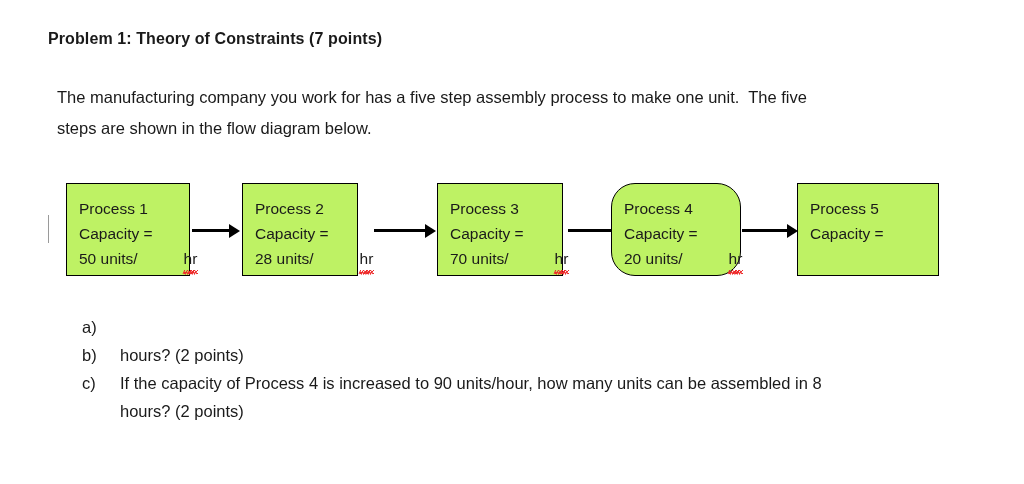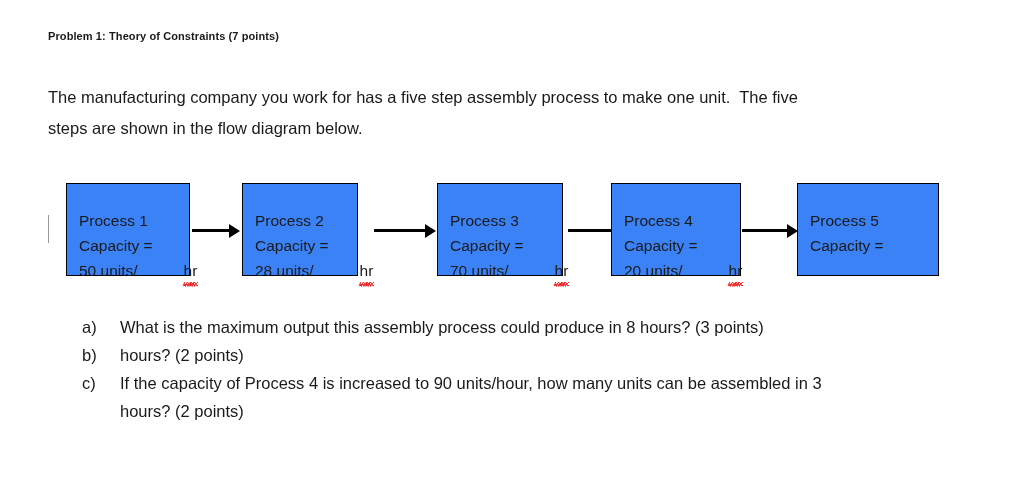--- a/index.html
+++ b/index.html
@@ -20,36 +20,36 @@
   .page {
     position: absolute;
     inset: 0;
   }
 
   
   .doc-title {
     position: absolute;
     left: 48px;
     top: 30px;
-    font-size: 11px;
+    font-size: 16px;
     font-weight: bold;
     letter-spacing: 0.1px;
     white-space: nowrap;
   }
 
   
   .intro {
     position: absolute;
     left: 48px;
     top: 82px;
     width: 920px;
     font-size: 16.5px;
     line-height: 31px;
   }
-  .intro .line { display: block; white-space: pre; }
+  .intro .line { display: block; white-space: pre; margin-left: 9px; }
 
   
   .flow {
     position: absolute;
     left: 0;
     top: 183px;
     width: 1024px;
     height: 100px;
   }
 
@@ -61,22 +61,22 @@
     height: 28px;
     background: #9a9a9a;
   }
 
   .proc-box {
     position: absolute;
     top: 0;
     height: 93px;
     box-sizing: border-box;
     border: 1.6px solid #000000;
-    background: #3b82f6;
-    padding: 24px 0 0 12px;
+    background: #bef264;
+    padding: 12px 0 0 12px;
     font-size: 15.5px;
     line-height: 25px;
   }
   .proc-box .ln { display: block; white-space: nowrap; }
 
   .squiggle {
     position: relative;
     display: inline-block;
     margin-left: 46px;
   }
@@ -196,21 +196,21 @@
       <span class="ln"><span>70 units/</span><span class="squiggle"><span>hr</span><svg class="wave" viewBox="0 0 18 6" preserveAspectRatio="none">
               <path d="M0 4 L1.5 1.5 L3 4 L4.5 1.5 L6 4 L7.5 1.5 L9 4 L10.5 1.5 L12 4 L13.5 1.5 L15 4 L16.5 1.5 L18 4" fill="none" stroke="#ee2b2b" stroke-width="1.3"></path>
             </svg></span></span>
     </div>
 
     <div class="arrow" style="left:568px; width:62px;">
       <div class="shaft" style="width:52px;"></div>
       <div class="head" style="left:51px;"></div>
     </div>
 
-    <div class="proc-box" style="left:611px; width:130px;">
+    <div class="proc-box" style="left:611px; width:130px;border-radius:24px;">
       <span class="ln">Process 4</span>
       <span class="ln">Capacity =</span>
       <span class="ln"><span>20 units/</span><span class="squiggle"><span>hr</span><svg class="wave" viewBox="0 0 18 6" preserveAspectRatio="none">
               <path d="M0 4 L1.5 1.5 L3 4 L4.5 1.5 L6 4 L7.5 1.5 L9 4 L10.5 1.5 L12 4 L13.5 1.5 L15 4 L16.5 1.5 L18 4" fill="none" stroke="#ee2b2b" stroke-width="1.3"></path>
             </svg></span></span>
     </div>
 
     <div class="arrow" style="left:742px; width:56px;">
       <div class="shaft" style="width:46px;"></div>
       <div class="head" style="left:45px;"></div>
@@ -220,35 +220,32 @@
       <span class="ln">Process 5</span>
       <span class="ln">Capacity =</span>
     </div>
 
   </div>
 
   <div class="qlist">
 
     <div class="qitem">
       <span class="qmark">a)</span>
-      <span class="qtext">
-        <span class="line">What is the maximum output this assembly process could produce in 8 hours? (3 points)</span>
-      </span>
     </div>
 
     <div class="qitem">
       <span class="qmark">b)</span>
       <span class="qtext">
         <span class="line">hours? (2 points)</span>
       </span>
     </div>
 
     <div class="qitem">
       <span class="qmark">c)</span>
       <span class="qtext">
-        <span class="line">If the capacity of Process 4 is increased to 90 units/hour, how many units can be assembled in 3</span>
+        <span class="line">If the capacity of Process 4 is increased to 90 units/hour, how many units can be assembled in 8</span>
         <span class="line">hours? (2 points)</span>
       </span>
     </div>
 
   </div>
 
 </div>
 
 </body></html>

